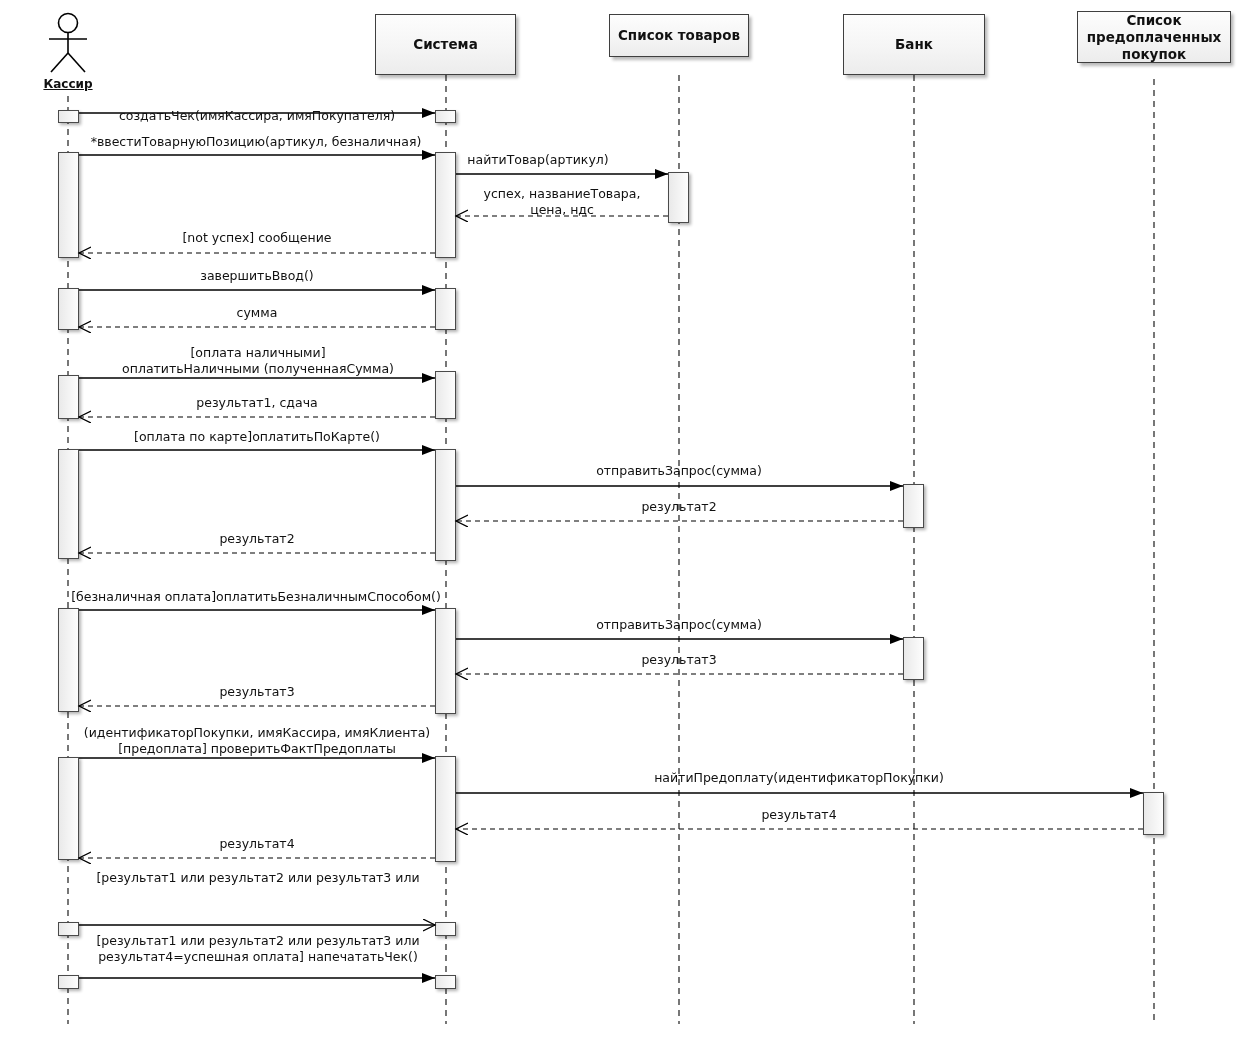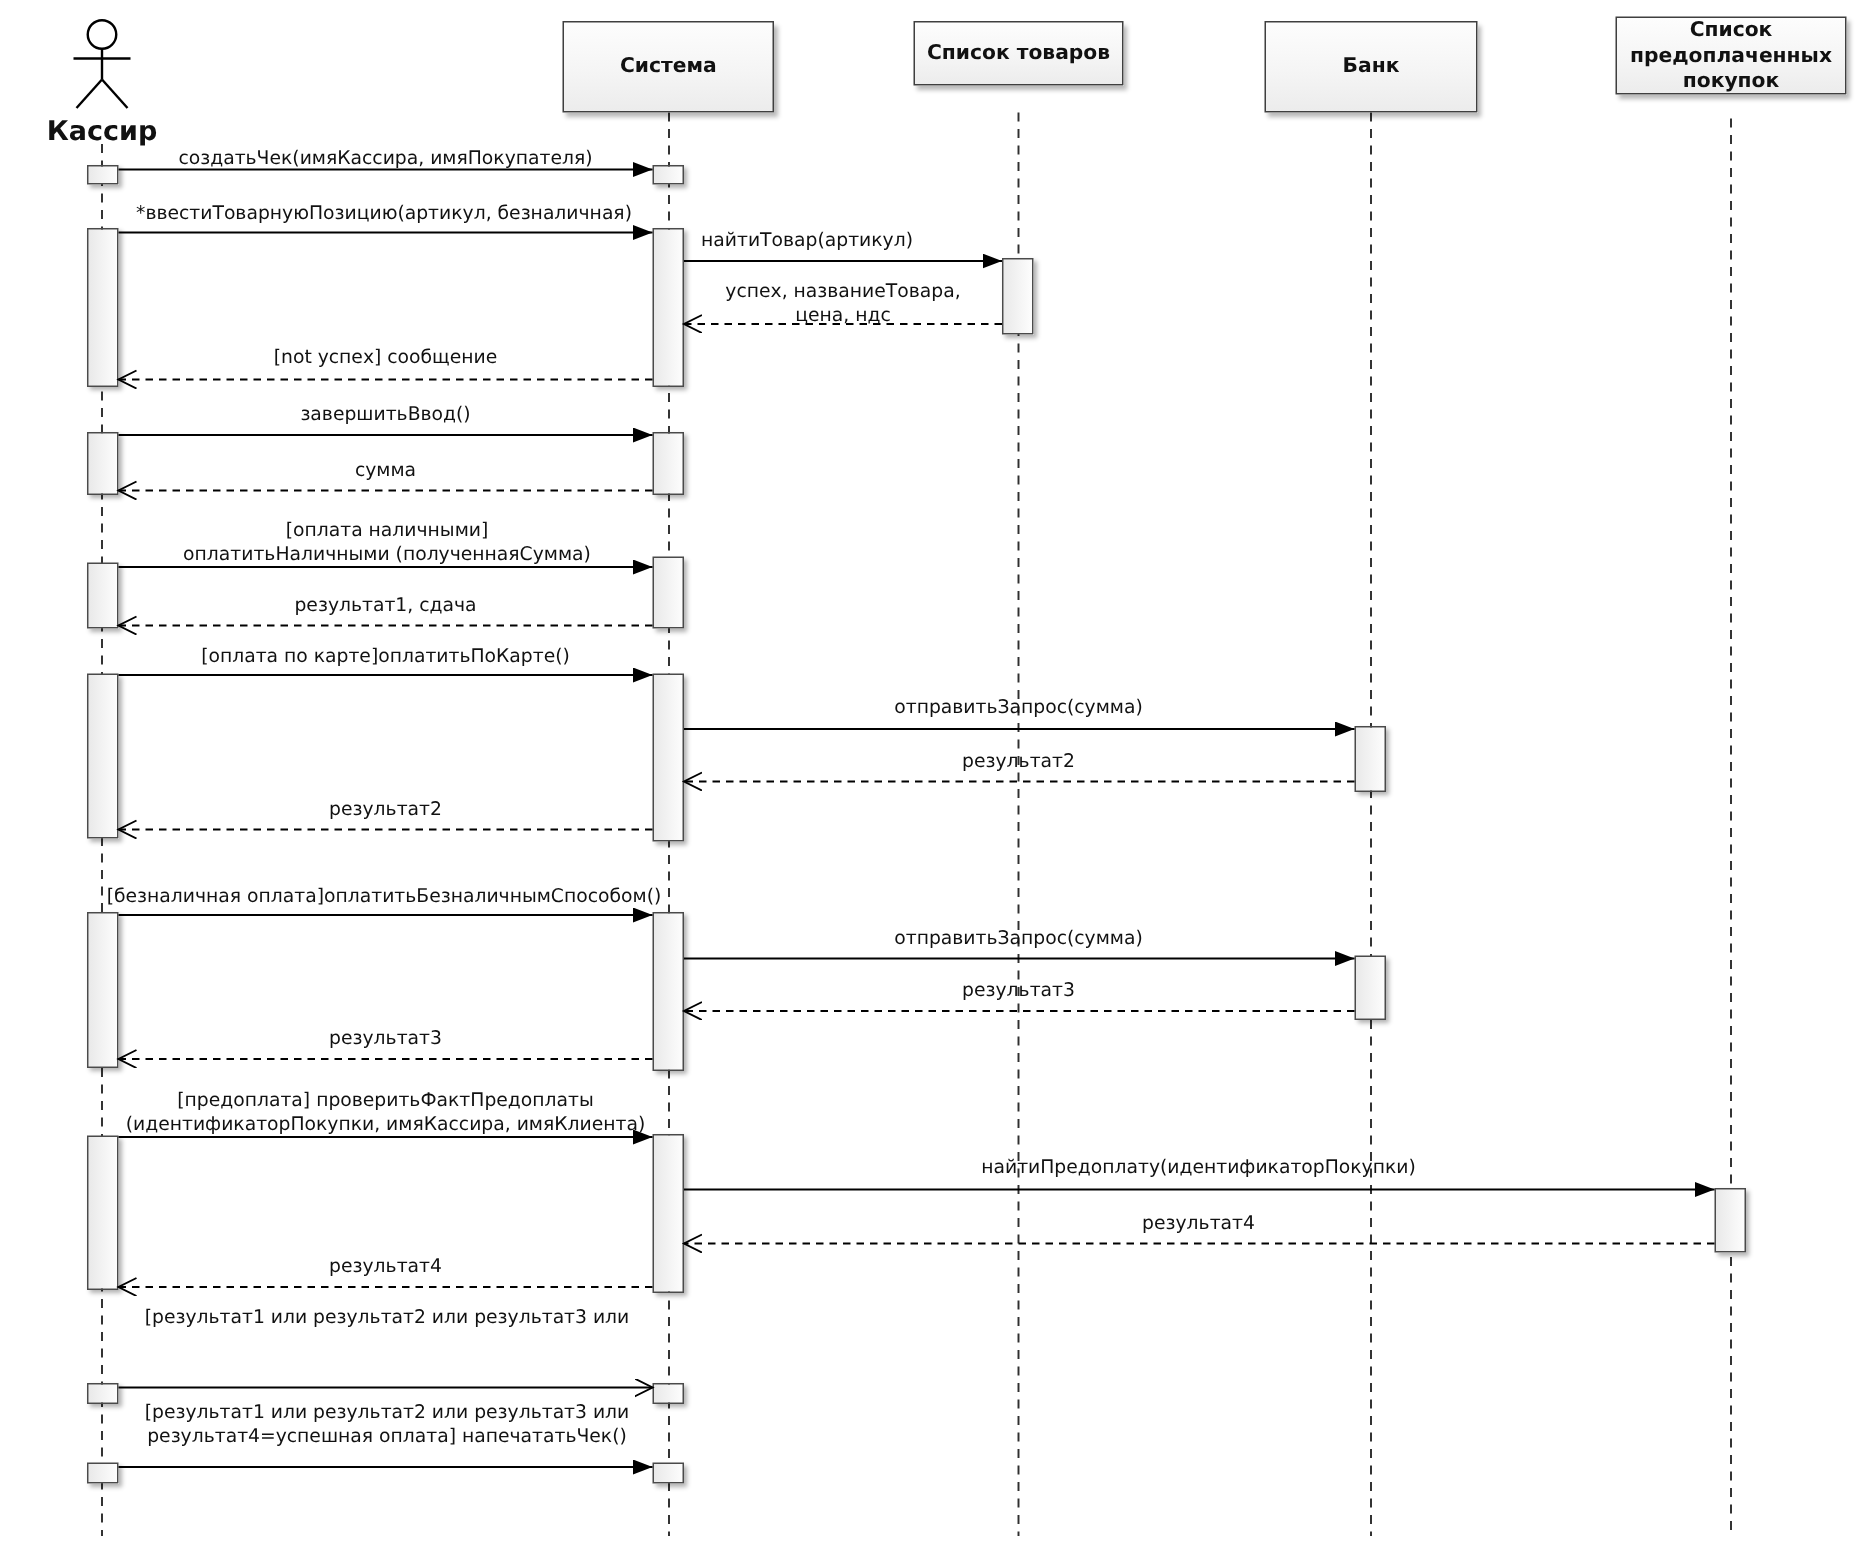--- a/index.html
+++ b/index.html
@@ -6,21 +6,21 @@
   #canvas{position:relative;width:1244px;height:1042px;background:#fff;
           font-family:"DejaVu Sans","Liberation Sans",sans-serif;color:#111;overflow:hidden;}
   svg.layer{position:absolute;left:0;top:0;pointer-events:none;}
   #bg{z-index:0;} #arrows{z-index:3;}
   .pbox{position:absolute;z-index:2;box-sizing:border-box;border:1.4px solid #3f3f3f;
         background:linear-gradient(180deg,#fdfdfd 0%,#f5f5f5 55%,#ececec 100%);
         box-shadow:2.5px 3px 3px rgba(0,0,0,.28);
         display:flex;align-items:center;justify-content:center;text-align:center;
         font-weight:bold;font-size:13.5px;line-height:17px;padding:2px;}
   .actor-label{position:absolute;z-index:2;transform:translateX(-50%);
-        font-weight:bold;font-size:18px;white-space:nowrap;}
+        font-weight:bold;font-size:12px;white-space:nowrap;text-decoration:underline;}
   .act{position:absolute;z-index:2;width:21px;box-sizing:border-box;border:1.2px solid #4a4a4a;
         background:linear-gradient(90deg,#e9e9e9,#fdfdfd);box-shadow:2px 2px 3px rgba(0,0,0,.3);}
   .mlabel{position:absolute;z-index:4;transform:translateX(-50%);text-align:center;
         font-size:12.5px;line-height:15.5px;}
   .mline{white-space:nowrap;}
 </style>
 </head>
 <body>
 
 <div id="canvas">
@@ -101,21 +101,21 @@
       <line x1="435" y1="706" x2="79" y2="706" stroke="#000" stroke-width="1.2" stroke-dasharray="5,4" marker-end="url(#mO)"></line>
       <line x1="79" y1="758" x2="435" y2="758" stroke="#000" stroke-width="1.4" marker-end="url(#mF)"></line>
       <line x1="456" y1="793" x2="1143" y2="793" stroke="#000" stroke-width="1.4" marker-end="url(#mF)"></line>
       <line x1="1143" y1="829" x2="456" y2="829" stroke="#000" stroke-width="1.2" stroke-dasharray="5,4" marker-end="url(#mO)"></line>
       <line x1="435" y1="858" x2="79" y2="858" stroke="#000" stroke-width="1.2" stroke-dasharray="5,4" marker-end="url(#mO)"></line>
       <line x1="79" y1="925" x2="435" y2="925" stroke="#000" stroke-width="1.4" marker-end="url(#mO)"></line>
       <line x1="79" y1="978" x2="435" y2="978" stroke="#000" stroke-width="1.4" marker-end="url(#mF)"></line>
     </svg>
 
   <div id="labels">
-      <div class="mlabel" style="left: 257px; top: 97px; text-align: center;">
+      <div class="mlabel" style="left: 257px; top: 108px; text-align: center;">
         <div class="mline">создатьЧек(имяКассира, имяПокупателя)</div>
       </div>
       <div class="mlabel" style="left: 256px; top: 134px;">
         <div class="mline">*ввестиТоварнуюПозицию(артикул, безналичная)</div>
       </div>
       <div class="mlabel" style="left: 538px; top: 152px;">
         <div class="mline">найтиТовар(артикул)</div>
       </div>
       <div class="mlabel" style="left: 562px; top: 186px;">
         <div class="mline">успех, названиеТовара,</div>
@@ -155,22 +155,22 @@
       <div class="mlabel" style="left: 679px; top: 617px;">
         <div class="mline">отправитьЗапрос(сумма)</div>
       </div>
       <div class="mlabel" style="left: 679px; top: 652px;">
         <div class="mline">результат3</div>
       </div>
       <div class="mlabel" style="left: 257px; top: 684px;">
         <div class="mline">результат3</div>
       </div>
       <div class="mlabel" style="left: 257px; top: 725px;">
+        <div class="mline">(идентификаторПокупки, имяКассира, имяКлиента)</div>
         <div class="mline">[предоплата] проверитьФактПредоплаты</div>
-        <div class="mline">(идентификаторПокупки, имяКассира, имяКлиента)</div>
       </div>
       <div class="mlabel" style="left: 799px; top: 770px;">
         <div class="mline">найтиПредоплату(идентификаторПокупки)</div>
       </div>
       <div class="mlabel" style="left: 799px; top: 807px;">
         <div class="mline">результат4</div>
       </div>
       <div class="mlabel" style="left: 257px; top: 836px;">
         <div class="mline">результат4</div>
       </div>

